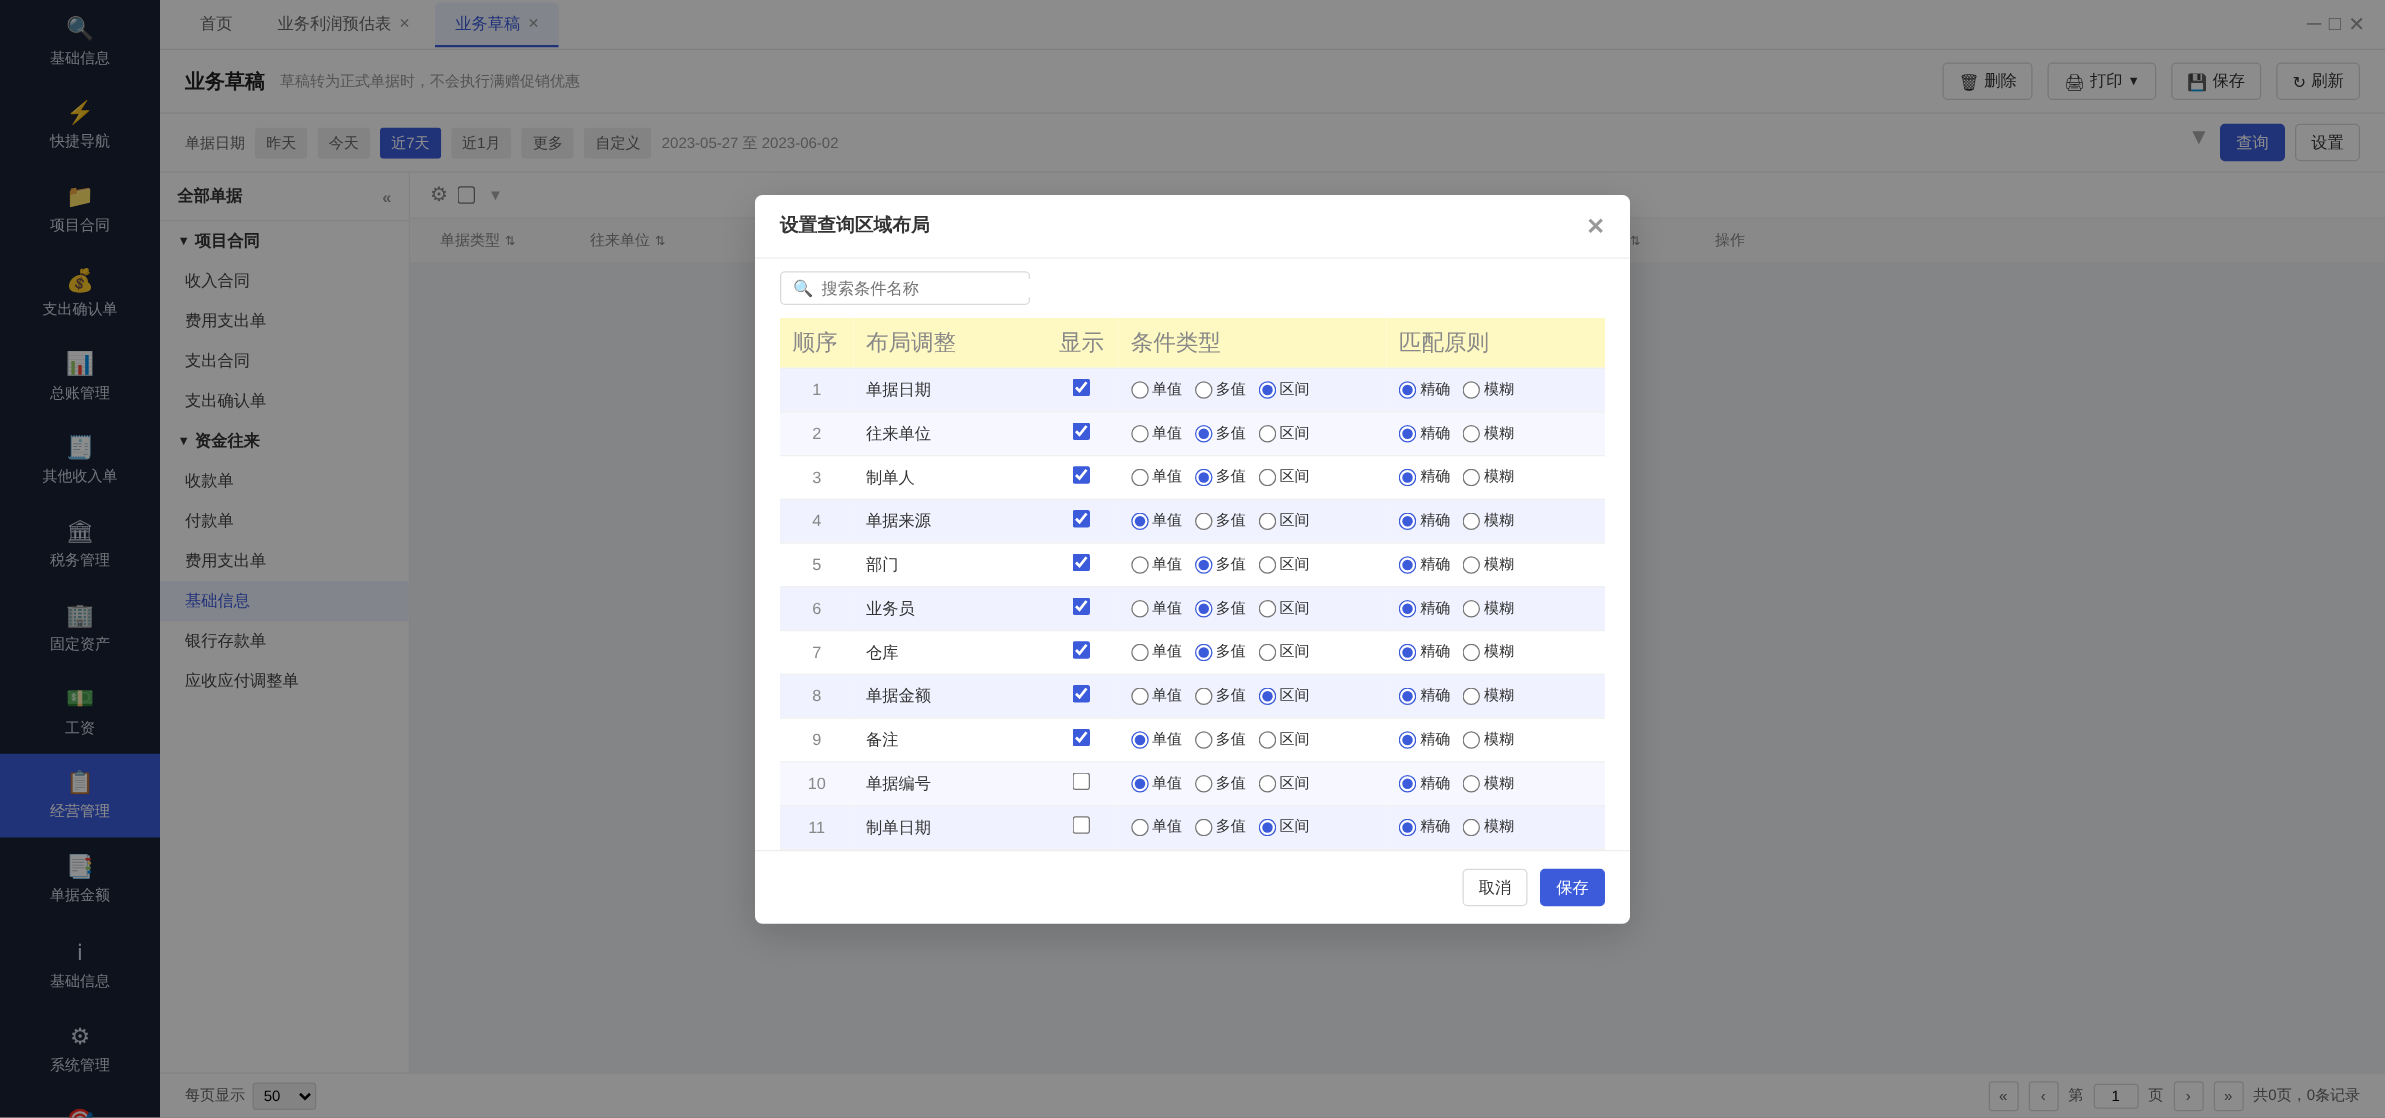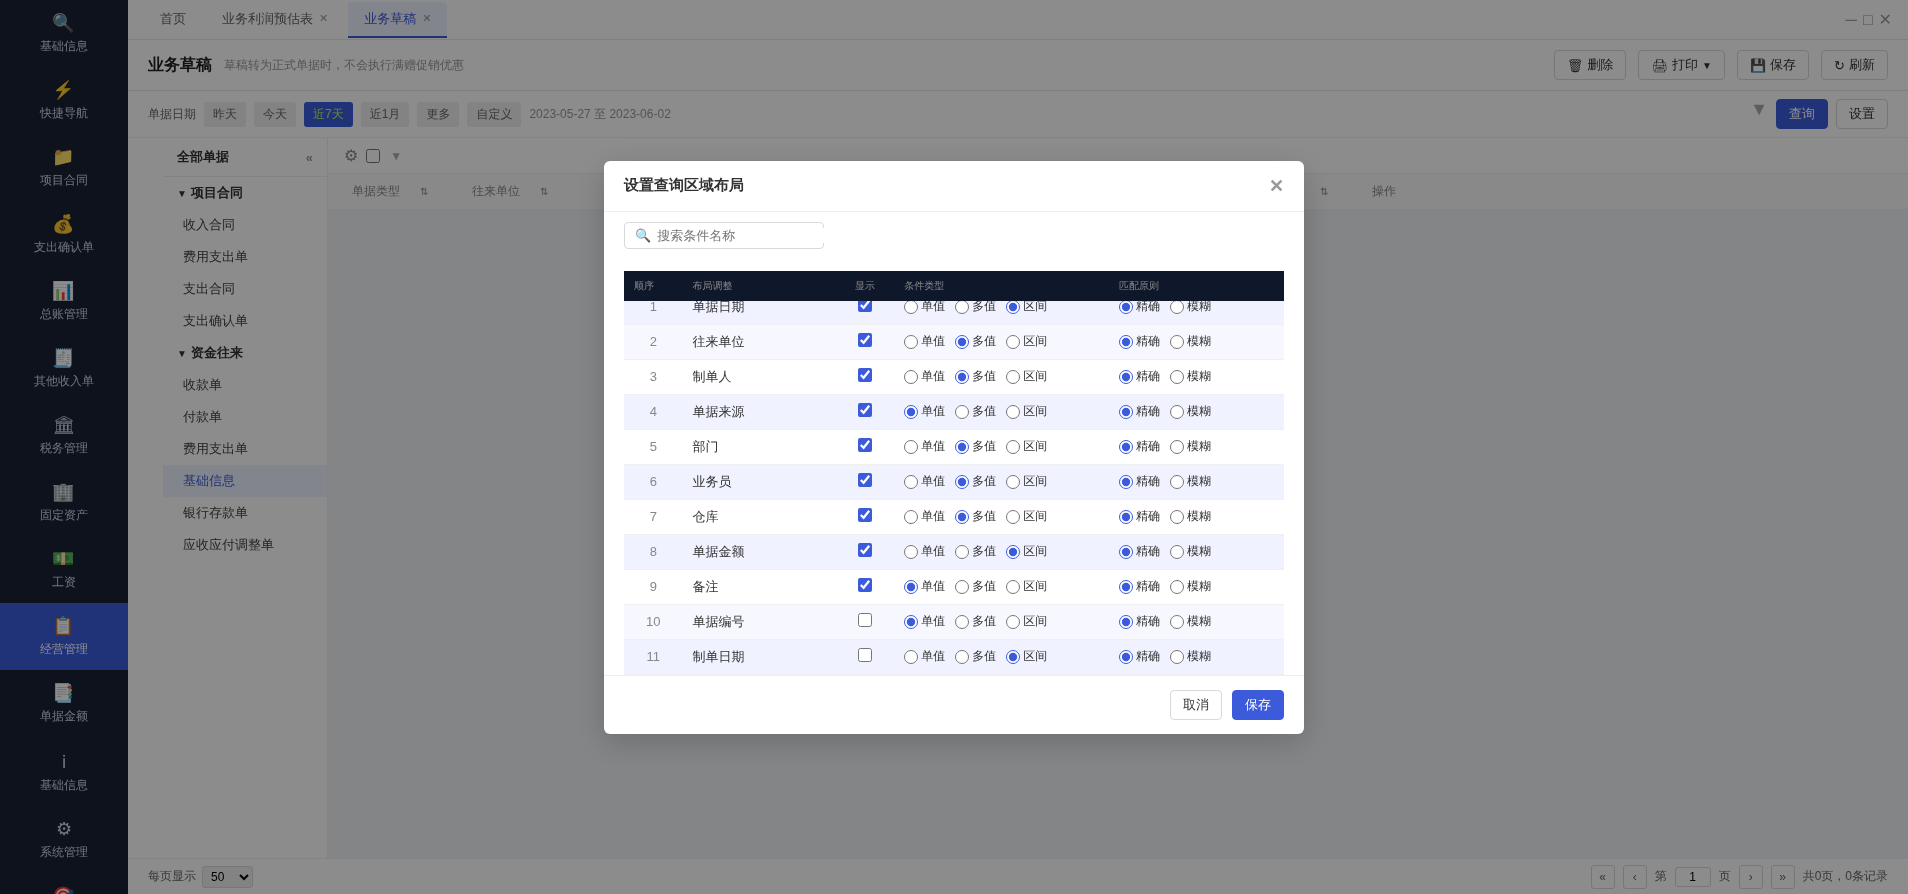--- a/index.html
+++ b/index.html
@@ -29,39 +29,39 @@
     .page-subtitle { font-size: 12px; color: #999; }
     .page-actions { margin-left: auto; display: flex; gap: 12px; align-items: center; }
     .btn { padding: 5px 12px; border-radius: 4px; cursor: pointer; font-size: 13px; border: 1px solid #d9d9d9; background: #fff; display: flex; align-items: center; gap: 4px; }
     .btn-primary { background: #3b5bdb; color: #fff; border-color: #3b5bdb; }
     .btn-default { background: #fff; color: #333; }
 
     
     .filters { display: flex; align-items: center; padding: 8px 20px; background: #fff; border-bottom: 1px solid #eee; gap: 8px; }
     .filter-label { font-size: 12px; color: #666; }
     .filter-btn { padding: 3px 8px; border-radius: 3px; font-size: 12px; cursor: pointer; border: 1px solid transparent; color: #666; }
-    .filter-btn.active { background: #3b5bdb; color: #bef264; }
+    .filter-btn.active { background: #3b5bdb; color: #ffffff; }
     .date-range { font-size: 12px; color: #999; }
     .filter-actions { margin-left: auto; display: flex; gap: 8px; }
 
     
     .content { flex: 1; display: flex; overflow: hidden; }
-    .left-panel { width: 200px; background: #fff; border-right: 1px solid #eee; overflow-y: auto; flex-shrink: 0; padding-left: 35px; }
+    .left-panel { width: 200px; background: #fff; border-right: 1px solid #eee; overflow-y: auto; flex-shrink: 0; }
     .left-panel-header { display: flex; align-items: center; justify-content: space-between; padding: 10px 14px; border-bottom: 1px solid #eee; font-size: 13px; font-weight: bold; }
     .tree-item { padding: 7px 14px 7px 20px; font-size: 13px; cursor: pointer; color: #444; display: flex; align-items: center; gap: 4px; }
     .tree-item.active { background: #eef2ff; color: #3b5bdb; }
     .tree-group { padding: 7px 14px; font-size: 13px; cursor: pointer; color: #333; display: flex; align-items: center; gap: 4px; font-weight: bold; }
 
     .main-table-area { flex: 1; overflow: auto; padding: 0; }
     .empty-msg { padding: 40px; text-align: center; color: #999; font-size: 13px; }
 
     
     .table-toolbar { display: flex; align-items: center; padding: 8px 16px; background: #fff; border-bottom: 1px solid #eee; gap: 8px; }
     .table-header { display: flex; align-items: center; padding: 0 16px; background: #fafafa; border-bottom: 1px solid #eee; height: 36px; gap: 0; font-size: 12px; color: #888; }
-    .th { padding: 0 8px; display: flex; align-items: center; gap: 20px; }
+    .th { padding: 0 8px; display: flex; align-items: center; gap: 4px; }
     .th .sort-icon { font-size: 10px; }
 
     
     .footer { height: 36px; background: #fff; border-top: 1px solid #eee; display: flex; align-items: center; justify-content: space-between; padding: 0 20px; font-size: 12px; color: #666; }
     .pagination { display: flex; align-items: center; gap: 8px; }
     .page-btn { width: 24px; height: 24px; border: 1px solid #d9d9d9; border-radius: 3px; display: flex; align-items: center; justify-content: center; cursor: pointer; font-size: 12px; }
 
     
     .overlay { position: fixed; inset: 0; background: rgba(0,0,0,0.45); z-index: 100; display: flex; align-items: center; justify-content: center; }
 
@@ -73,21 +73,21 @@
     .modal-tabs { display: flex; gap: 0; border-bottom: 1px solid #eee; padding: 0 20px; }
     .modal-tab { padding: 10px 20px; font-size: 13px; cursor: pointer; color: #666; border-bottom: 2px solid transparent; }
     .modal-tab.active { color: #3b5bdb; border-bottom-color: #3b5bdb; }
     .modal-search { padding: 10px 20px; }
     .modal-search-box { display: flex; align-items: center; border: 1px solid #d9d9d9; border-radius: 4px; padding: 5px 10px; gap: 6px; width: 200px; }
     .modal-search-box input { border: none; outline: none; font-size: 13px; flex: 1; }
 
     
     .modal-table-wrap { flex: 1; overflow-y: auto; padding: 0 20px; }
     .modal-table { width: 100%; border-collapse: collapse; font-size: 13px; }
-    .modal-table thead th { padding: 8px 10px; text-align: left; color: #888; font-weight: normal; font-size: 10px; border-bottom: 1px solid #eee; background: #0f172a; position: sticky; top: 12px; }
+    .modal-table thead th { padding: 8px 10px; text-align: left; color: #888; font-weight: normal; font-size: 18px; border-bottom: 1px solid #eee; background: #fef9c3; position: sticky; top: 0; }
     .modal-table tbody tr { border-bottom: 1px solid #f0f0f0; }
     .modal-table tbody tr:nth-child(even) { background: #f7f8ff; }
     .modal-table tbody td { padding: 8px 10px; vertical-align: middle; }
     .td-order { text-align: center; color: #888; }
 
     
     .radio-group { display: flex; align-items: center; gap: 10px; }
     .radio-item { display: flex; align-items: center; gap: 3px; cursor: pointer; font-size: 12px; }
     .radio-item input[type="radio"] { accent-color: #3b5bdb; width: 14px; height: 14px; cursor: pointer; }
 

